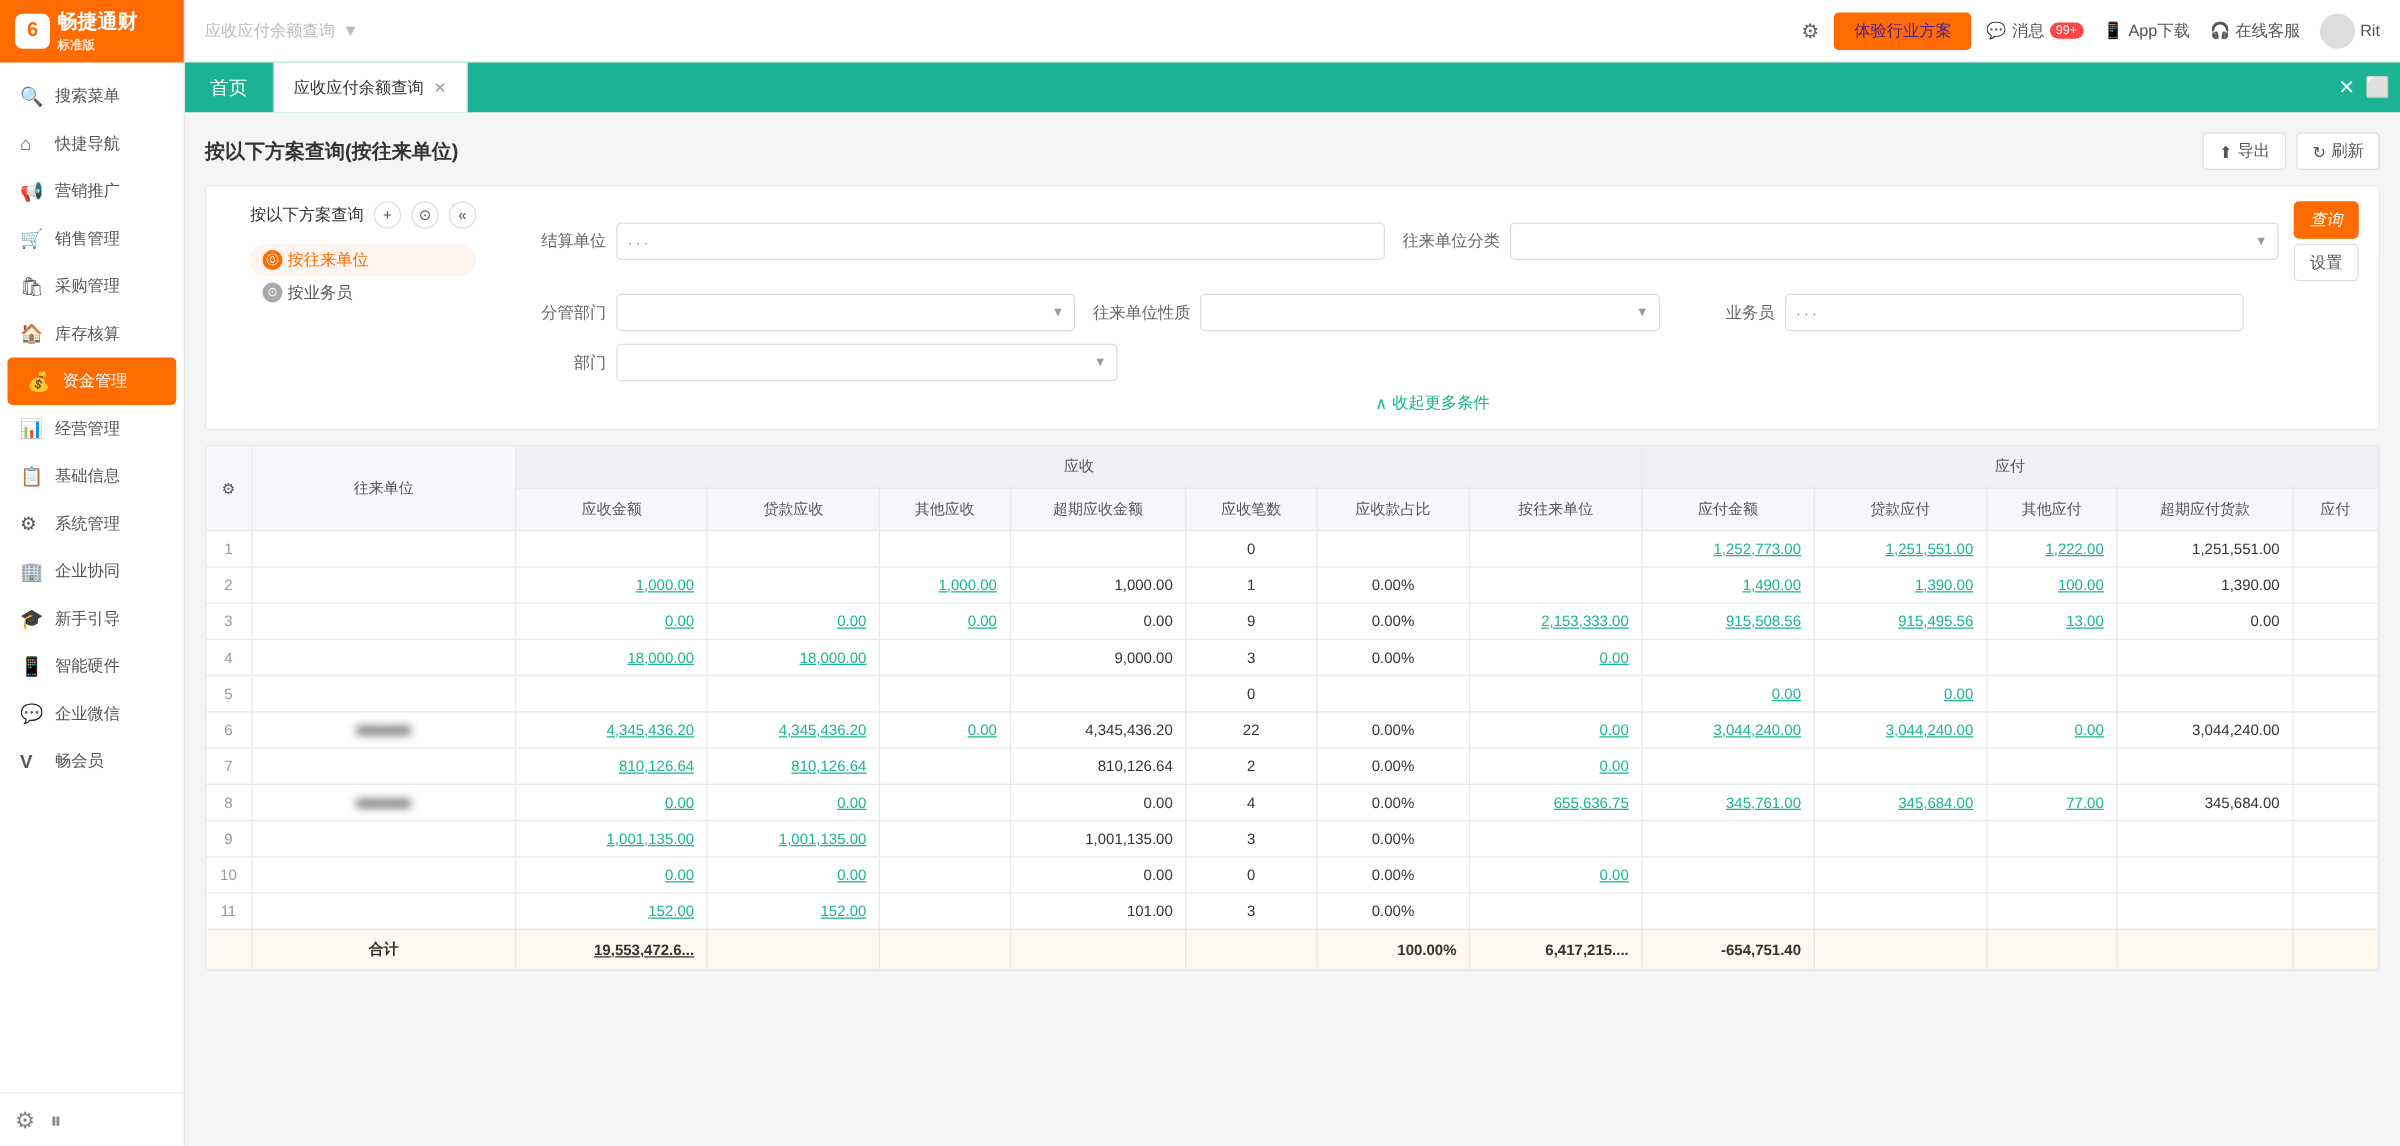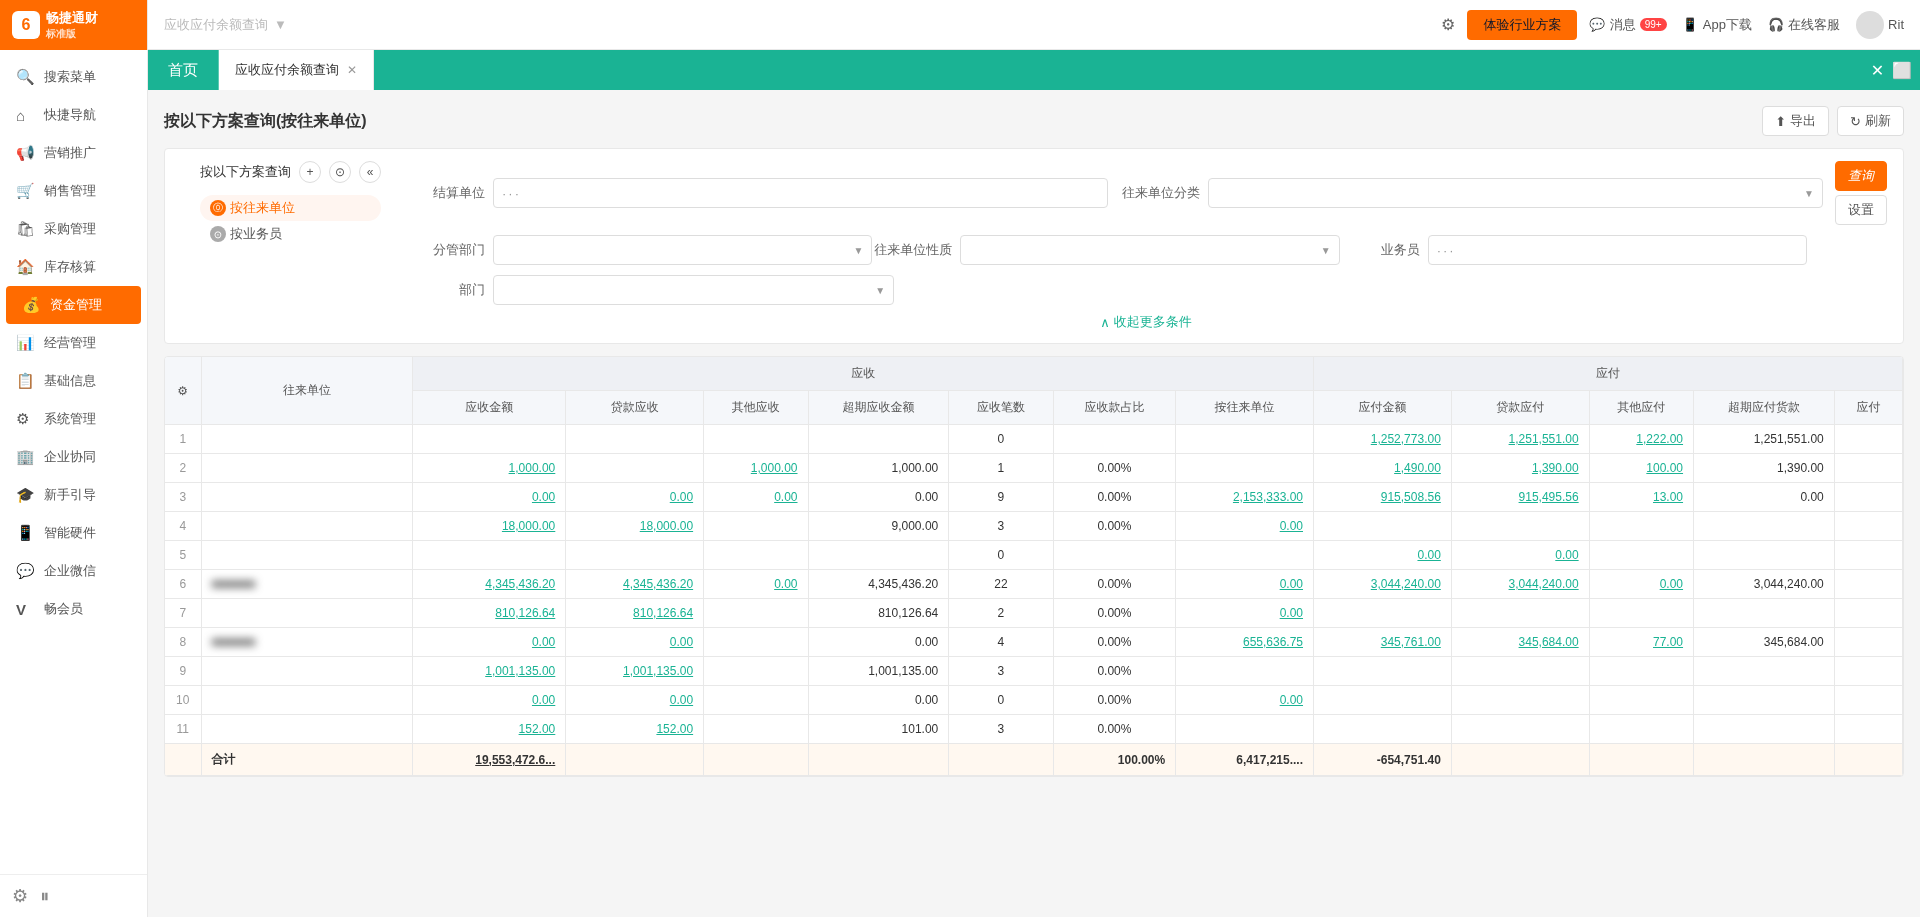--- a/index.html
+++ b/index.html
@@ -56,21 +56,21 @@
     
     .top-header {
       height: 50px; background: #fff;
       display: flex; align-items: center;
       padding: 0 16px; gap: 12px;
       border-bottom: 1px solid #e8e8e8;
     }
     .breadcrumb-path { color: #999; font-size: 13px; flex: 1; display: flex; align-items: center; gap: 6px; }
     .settings-icon { color: #666; font-size: 16px; cursor: pointer; }
     .promo-btn {
-      background: #ff6b00; color: #0f172a; border: none;
+      background: #ff6b00; color: #4c1d95; border: none;
       padding: 6px 16px; border-radius: 4px; cursor: pointer;
       font-size: 13px;
     }
     .header-actions { display: flex; align-items: center; gap: 16px; margin-left: auto; }
     .header-action-item { display: flex; align-items: center; gap: 4px; color: #555; cursor: pointer; font-size: 13px; }
     .badge { background: #ff4444; color: #fff; border-radius: 10px; font-size: 10px; padding: 1px 5px; }
     .user-avatar { width: 28px; height: 28px; border-radius: 50%; background: #ddd; }
 
     
     .tab-bar {
@@ -155,32 +155,32 @@
       border-bottom: 1px solid #e8e8e8; border-right: 1px solid #e8e8e8;
       white-space: nowrap;
     }
     th.group-header { background: #eef0f4; }
     td {
       padding: 7px 10px; text-align: center; border-bottom: 1px solid #e8e8e8;
       border-right: 1px solid #e8e8e8; white-space: nowrap; color: #333;
     }
     td.link { color: #1ab394; text-decoration: underline; cursor: pointer; }
     td.num { text-align: right; }
-    td.left { text-align: left; }
+    td.left { text-align: center; }
     .row-num { color: #999; font-size: 12px; }
     .summary-row td { background: #fff8f0; font-weight: bold; color: #333; }
   </style>
 </head>
 <body>
 
 <div class="sidebar">
   <div class="sidebar-logo">
     <div class="logo-icon">6</div>
     <div>
-      <div style="font-size:13px;line-height:1.4;text-align:right;">畅捷通财</div>
+      <div style="font-size:16px;line-height:1.4;text-align:right;">畅捷通财</div>
       <div style="font-size:10px;color:rgba(255,255,255,0.8);">标准版</div>
     </div>
   </div>
   <div class="sidebar-nav">
     <div class="sidebar-item">
         <span class="si-icon">🔍</span>
         <span>搜索菜单</span>
       </div>
     <div class="sidebar-item">
         <span class="si-icon">⌂</span>
@@ -342,21 +342,21 @@
                 <span class="arrow">▼</span>
               </div>
             </div>
 
 
             <div style="display:flex; flex-direction:column; gap:4px;">
               <button class="action-btn primary">查询</button>
               <button class="action-btn">设置</button>
             </div>
           </div>
-          <div style="display:flex; margin-bottom:10px; align-items:center;">
+          <div style="display:flex; gap:12px; margin-bottom:10px; align-items:center;">
             <div class="filter-row" style="flex:1;">
               <span class="filter-field-label">分管部门</span>
               <div class="filter-input">
                 <span></span>
                 <span class="arrow">▼</span>
               </div>
             </div>
             <div class="filter-row" style="flex:1;">
               <span class="filter-field-label">往来单位性质</span>
               <div class="filter-input">

